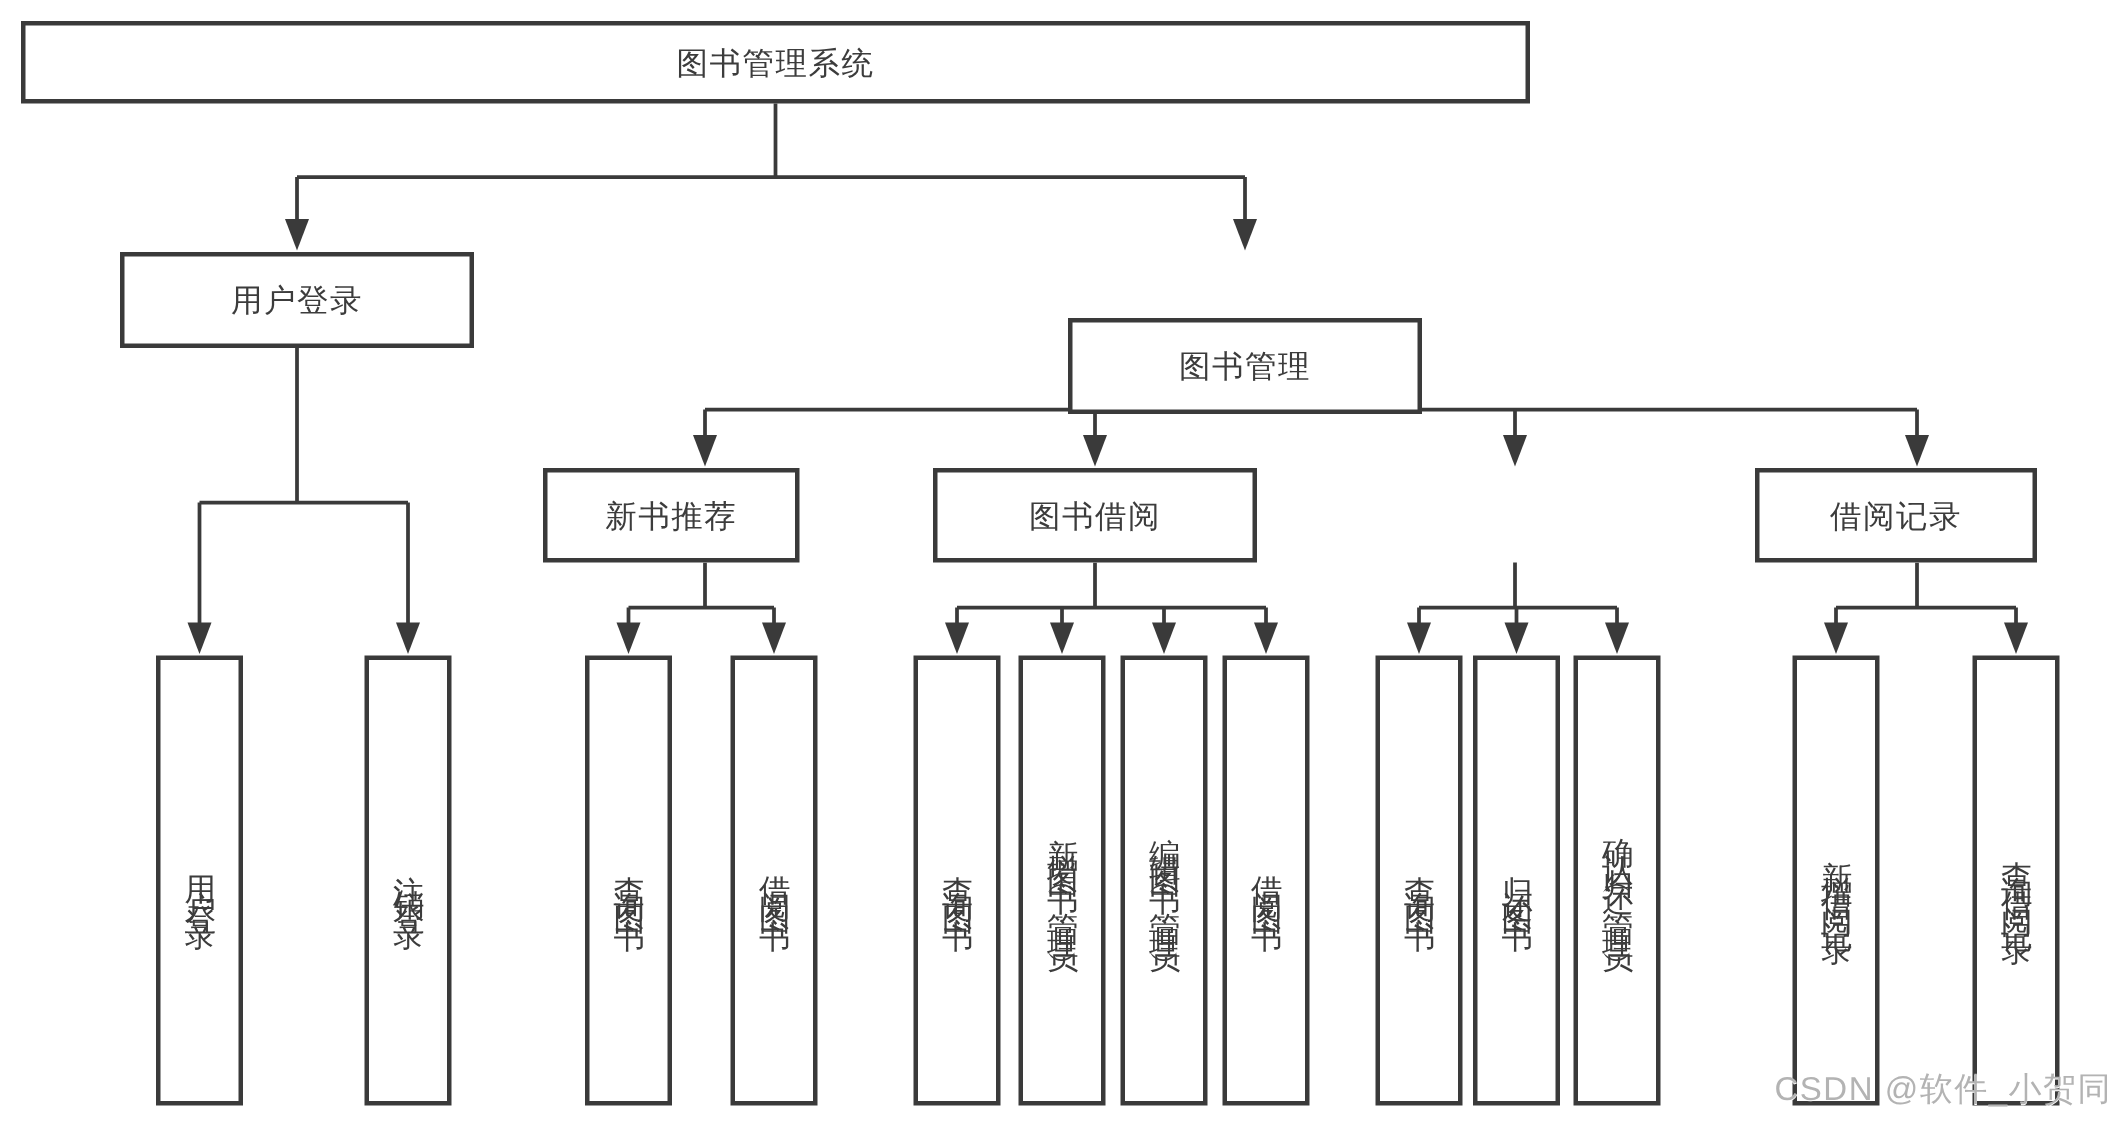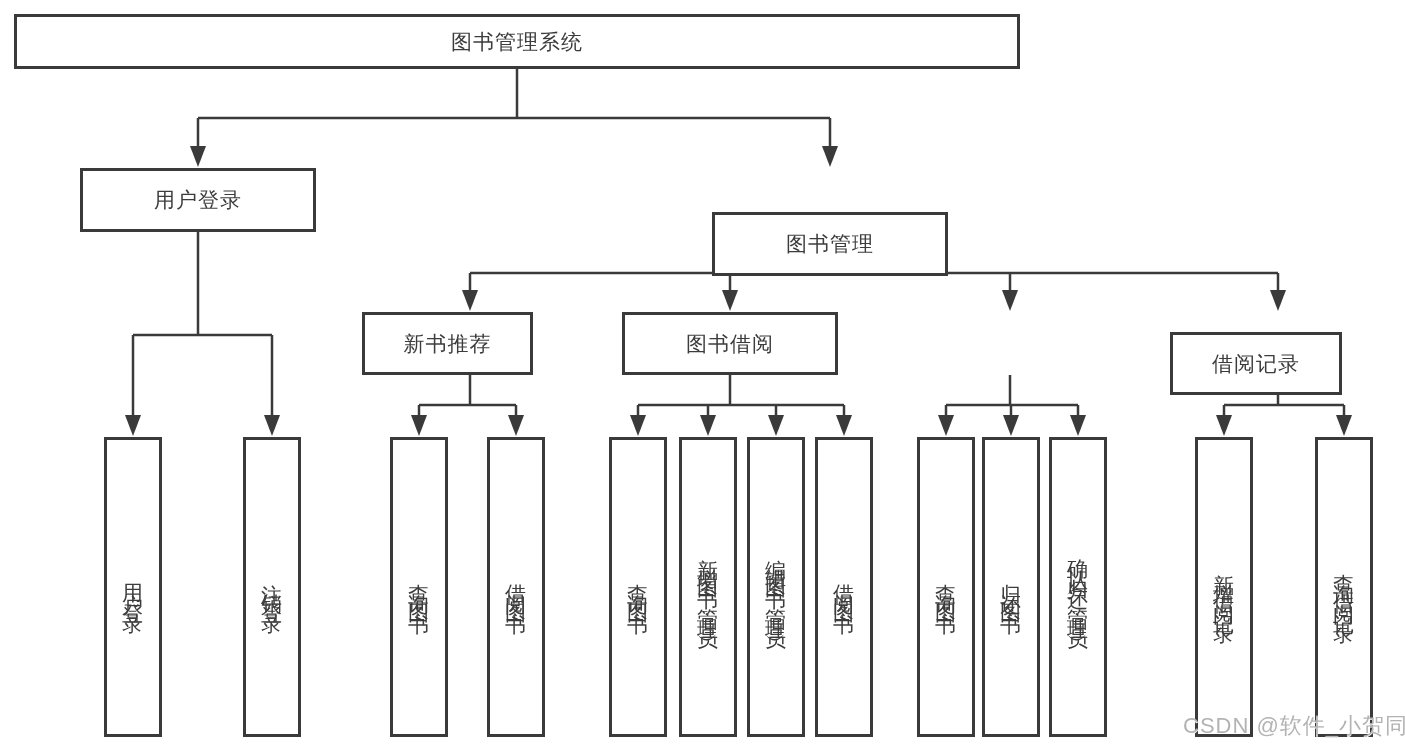--- a/index.html
+++ b/index.html
@@ -107,21 +107,21 @@
     </g>
   </svg>
 
   <div class="node" style="left:14px;top:14px;width:1006px;height:55px;">图书管理系统</div>
 
   <div class="node" style="left:80px;top:168px;width:236px;height:64px;">用户登录</div>
   <div class="node" style="left:712px;top:168px;width:236px;height:64px;margin-top:44px;">图书管理</div>
 
   <div class="node" style="left:362px;top:312px;width:171px;height:63px;">新书推荐</div>
   <div class="node" style="left:622px;top:312px;width:216px;height:63px;">图书借阅</div>
-  <div class="node" style="left:1170px;top:312px;width:172px;height:63px;margin-top:20px;">借阅记录</div>
+  <div class="node" style="left:1170px;top:312px;width:188px;height:63px;">借阅记录</div>
 
   <div class="leaf" style="left:104px;top:437px;width:58px;height:300px;">
     <span>用户登录</span>
   </div>
   <div class="leaf" style="left:243px;top:437px;width:58px;height:300px;">
     <span>注销登录</span>
   </div>
 
   <div class="leaf" style="left:390px;top:437px;width:58px;height:300px;">
     <span>查询图书</span>

